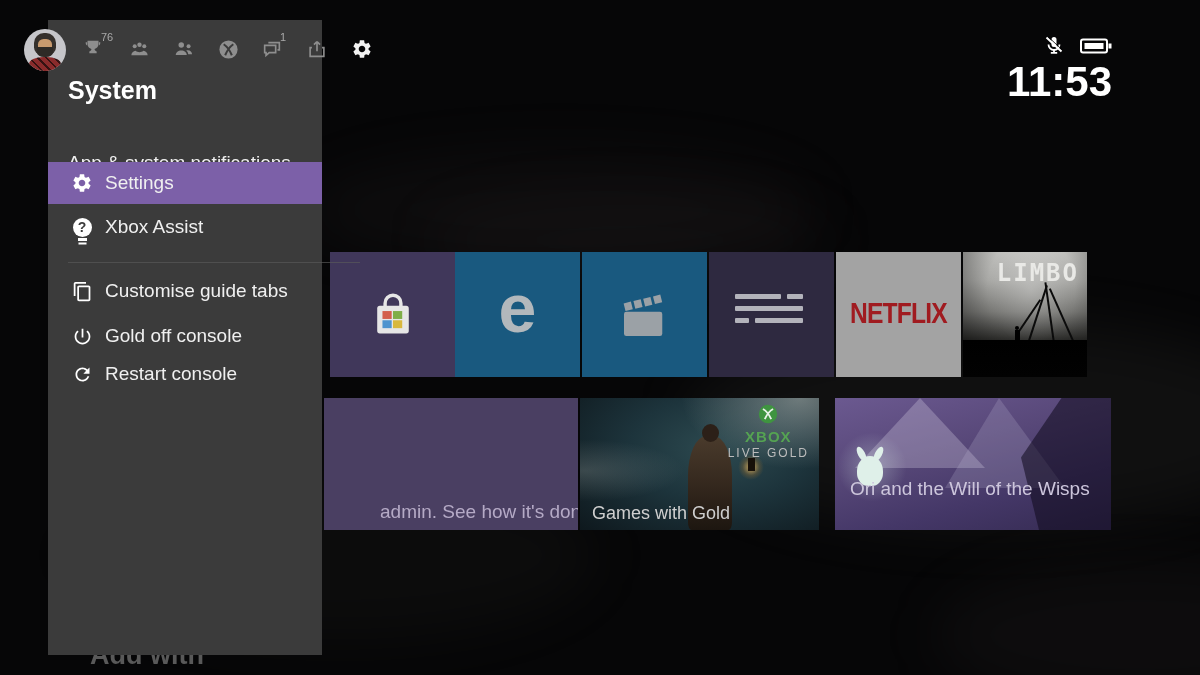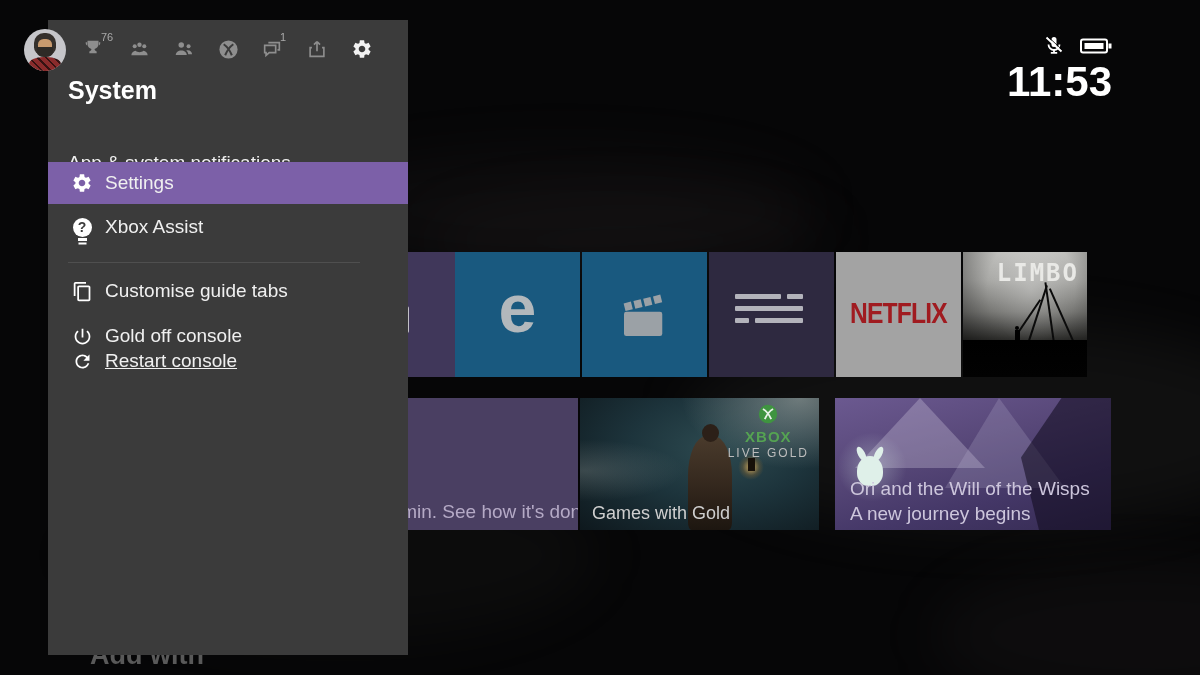--- a/index.html
+++ b/index.html
@@ -95,39 +95,39 @@
   .ori-l2{left:15px;bottom:5px;}
 
   .add-more{position:absolute;left:90px;top:640px;font-size:27px;font-weight:bold;color:#595959;z-index:1;}
 
   
   .status{position:absolute;right:88px;top:34px;z-index:5;text-align:right;}
   .status-icons{display:flex;gap:14px;justify-content:flex-end;align-items:center;height:24px;}
   .time{margin-top:2px;font-size:42px;font-weight:bold;color:#fff;line-height:1.05;letter-spacing:0px;}
 
   
-  .guide{position:absolute;left:48px;top:20px;width:360px;height:635px;background:#3b3b3b;z-index:10;}
+  .guide{position:absolute;left:48px;top:20px;width:274px;height:635px;background:#3b3b3b;z-index:10;}
   .tabs{position:absolute;left:0;top:14px;width:100%;height:44px;}
   .tab{position:absolute;top:4px;width:26px;height:26px;color:#8e8e8e;cursor:pointer;}
   .tab.active{color:#f2f2f2;}
   .badge{position:absolute;top:-7px;left:19px;font-size:11px;color:#a9a9a9;}
   .tb1{left:34px;} .tb2{left:80px;} .tb3{left:125px;} .tb4{left:169px;}
   .tb5{left:213px;} .tb6{left:258px;} .tb7{left:303px;}
 
   .g-header{position:absolute;left:20px;top:56px;font-size:25px;font-weight:bold;color:#fff;margin:0;}
   .mi{position:absolute;left:0;width:100%;height:42px;display:flex;align-items:center;color:#f0f0f0;font-size:19px;cursor:pointer;}
   .mi .mi-ic{width:24px;height:24px;margin-left:22px;display:flex;align-items:center;justify-content:center;color:#fff;}
   .mi .mi-label{margin-left:11px;}
   .mi-plain{top:122px;padding-left:20px;box-sizing:border-box;}
   .mi-settings{top:142px;background:#7c60a8;}
   .mi-assist{top:186px;}
   .g-divider{position:absolute;left:20px;top:242px;width:292px;height:1px;background:#5a5a5a;opacity:0.65;}
   .mi-custom{top:250px;}
   .mi-power{top:295px;}
-  .mi-restart{top:320px;text-decoration:underline;}
+  .mi-restart{top:333px;}
 
   .bulb{width:19px;height:19px;border-radius:50%;background:#fff;color:#3b3b3b;
         font-size:14px;font-weight:bold;text-align:center;line-height:19px;position:relative;}
   .bulb::after{content:"";position:absolute;left:5px;bottom:-4px;width:9px;height:2.5px;background:#fff;
         box-shadow:0 4px 0 -0.5px #fff;}
 
   
   .avatar{position:absolute;left:24px;top:29px;width:42px;height:42px;border-radius:50%;
           background:#c6c6ca;overflow:hidden;z-index:11;cursor:pointer;}
   .av-hair{position:absolute;left:10px;top:4px;width:22px;height:22px;background:#35302c;border-radius:45% 45% 35% 35%;}
@@ -225,21 +225,20 @@
       <span class="gwg-caption">Games with Gold</span>
     </div>
 
     <div class="tile row2 t-ori">
       <div class="ori-mount1"></div>
       <div class="ori-mount2"></div>
       <div class="ori-rock"></div>
       <div class="ori-glow"></div>
       <div class="ori-creature"></div>
       <span class="ori-line ori-l1">Ori and the Will of the Wisps</span>
-      <span class="ori-line ori-l2">A new journey begins</span>
     </div>
 
     <span class="add-more">Add with</span>
   </div>
 
   <div class="status">
     <div class="status-icons">
       <svg width="24" height="24" viewBox="0 0 24 24">
         <rect x="9.5" y="3" width="5" height="10" rx="2.5" fill="#fff"></rect>
         <path d="M6.5 10.5a5.5 5.5 0 0 0 11 0" stroke="#fff" stroke-width="1.8" fill="none"></path>

